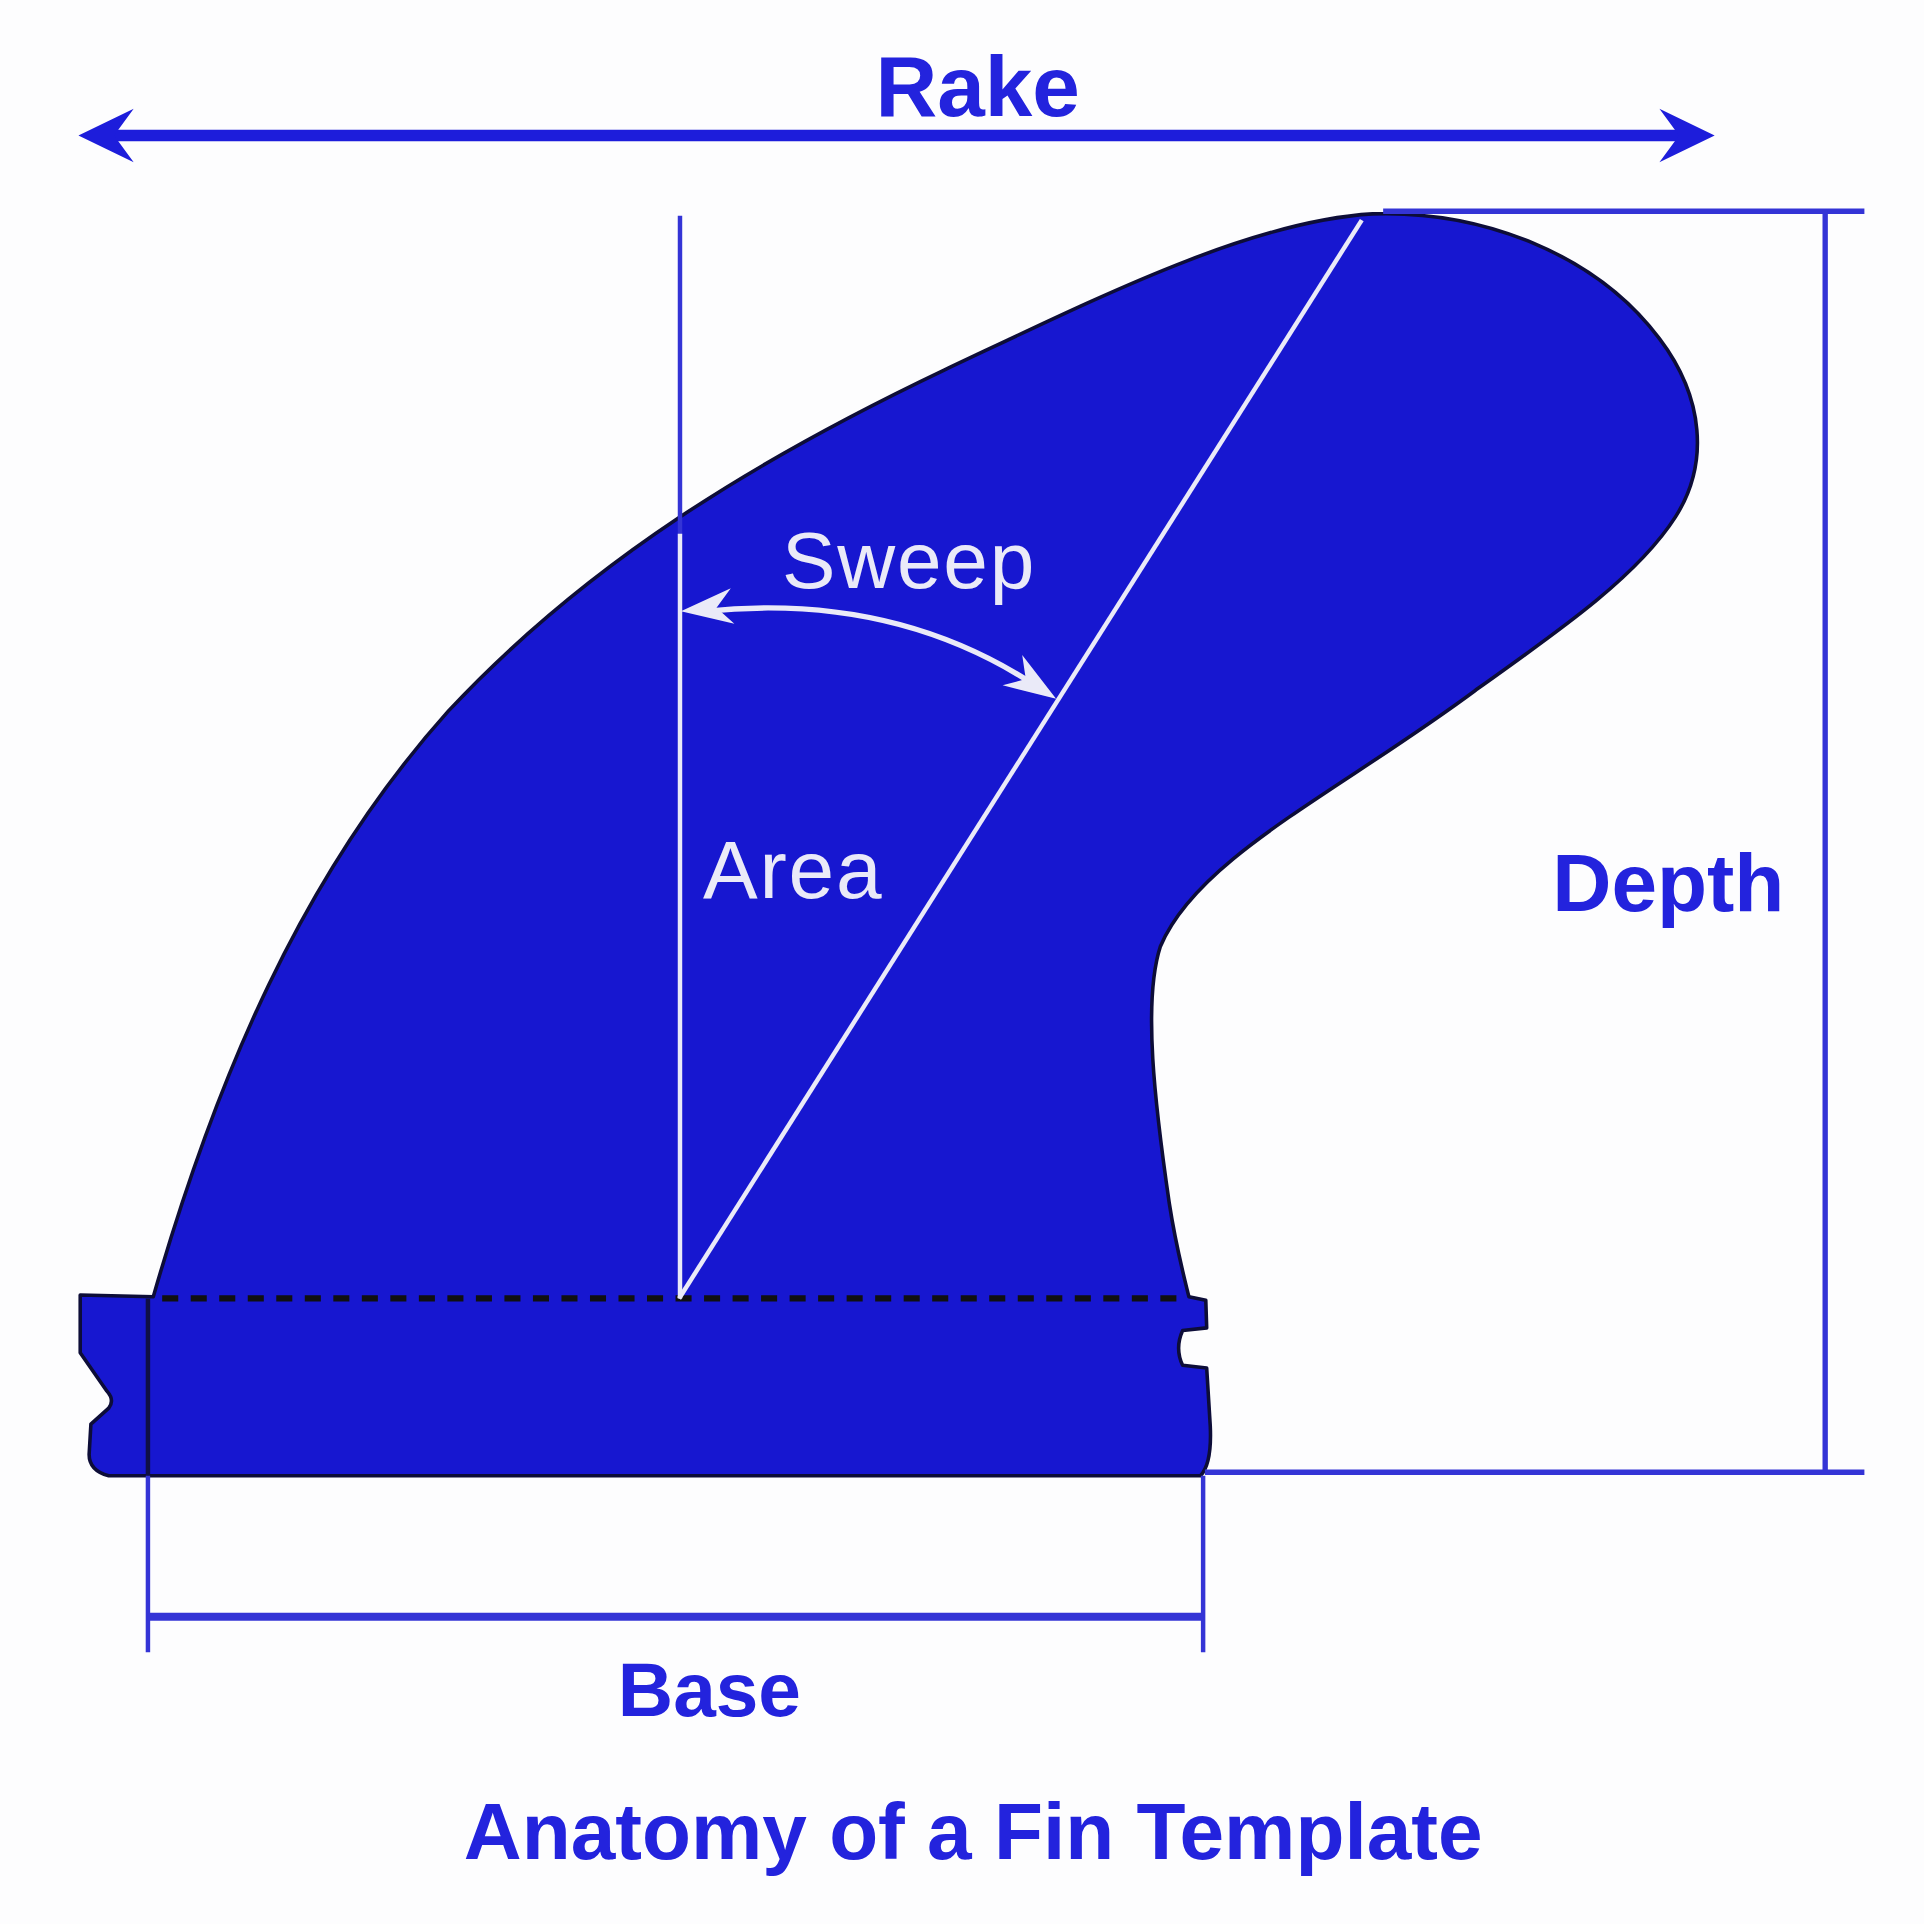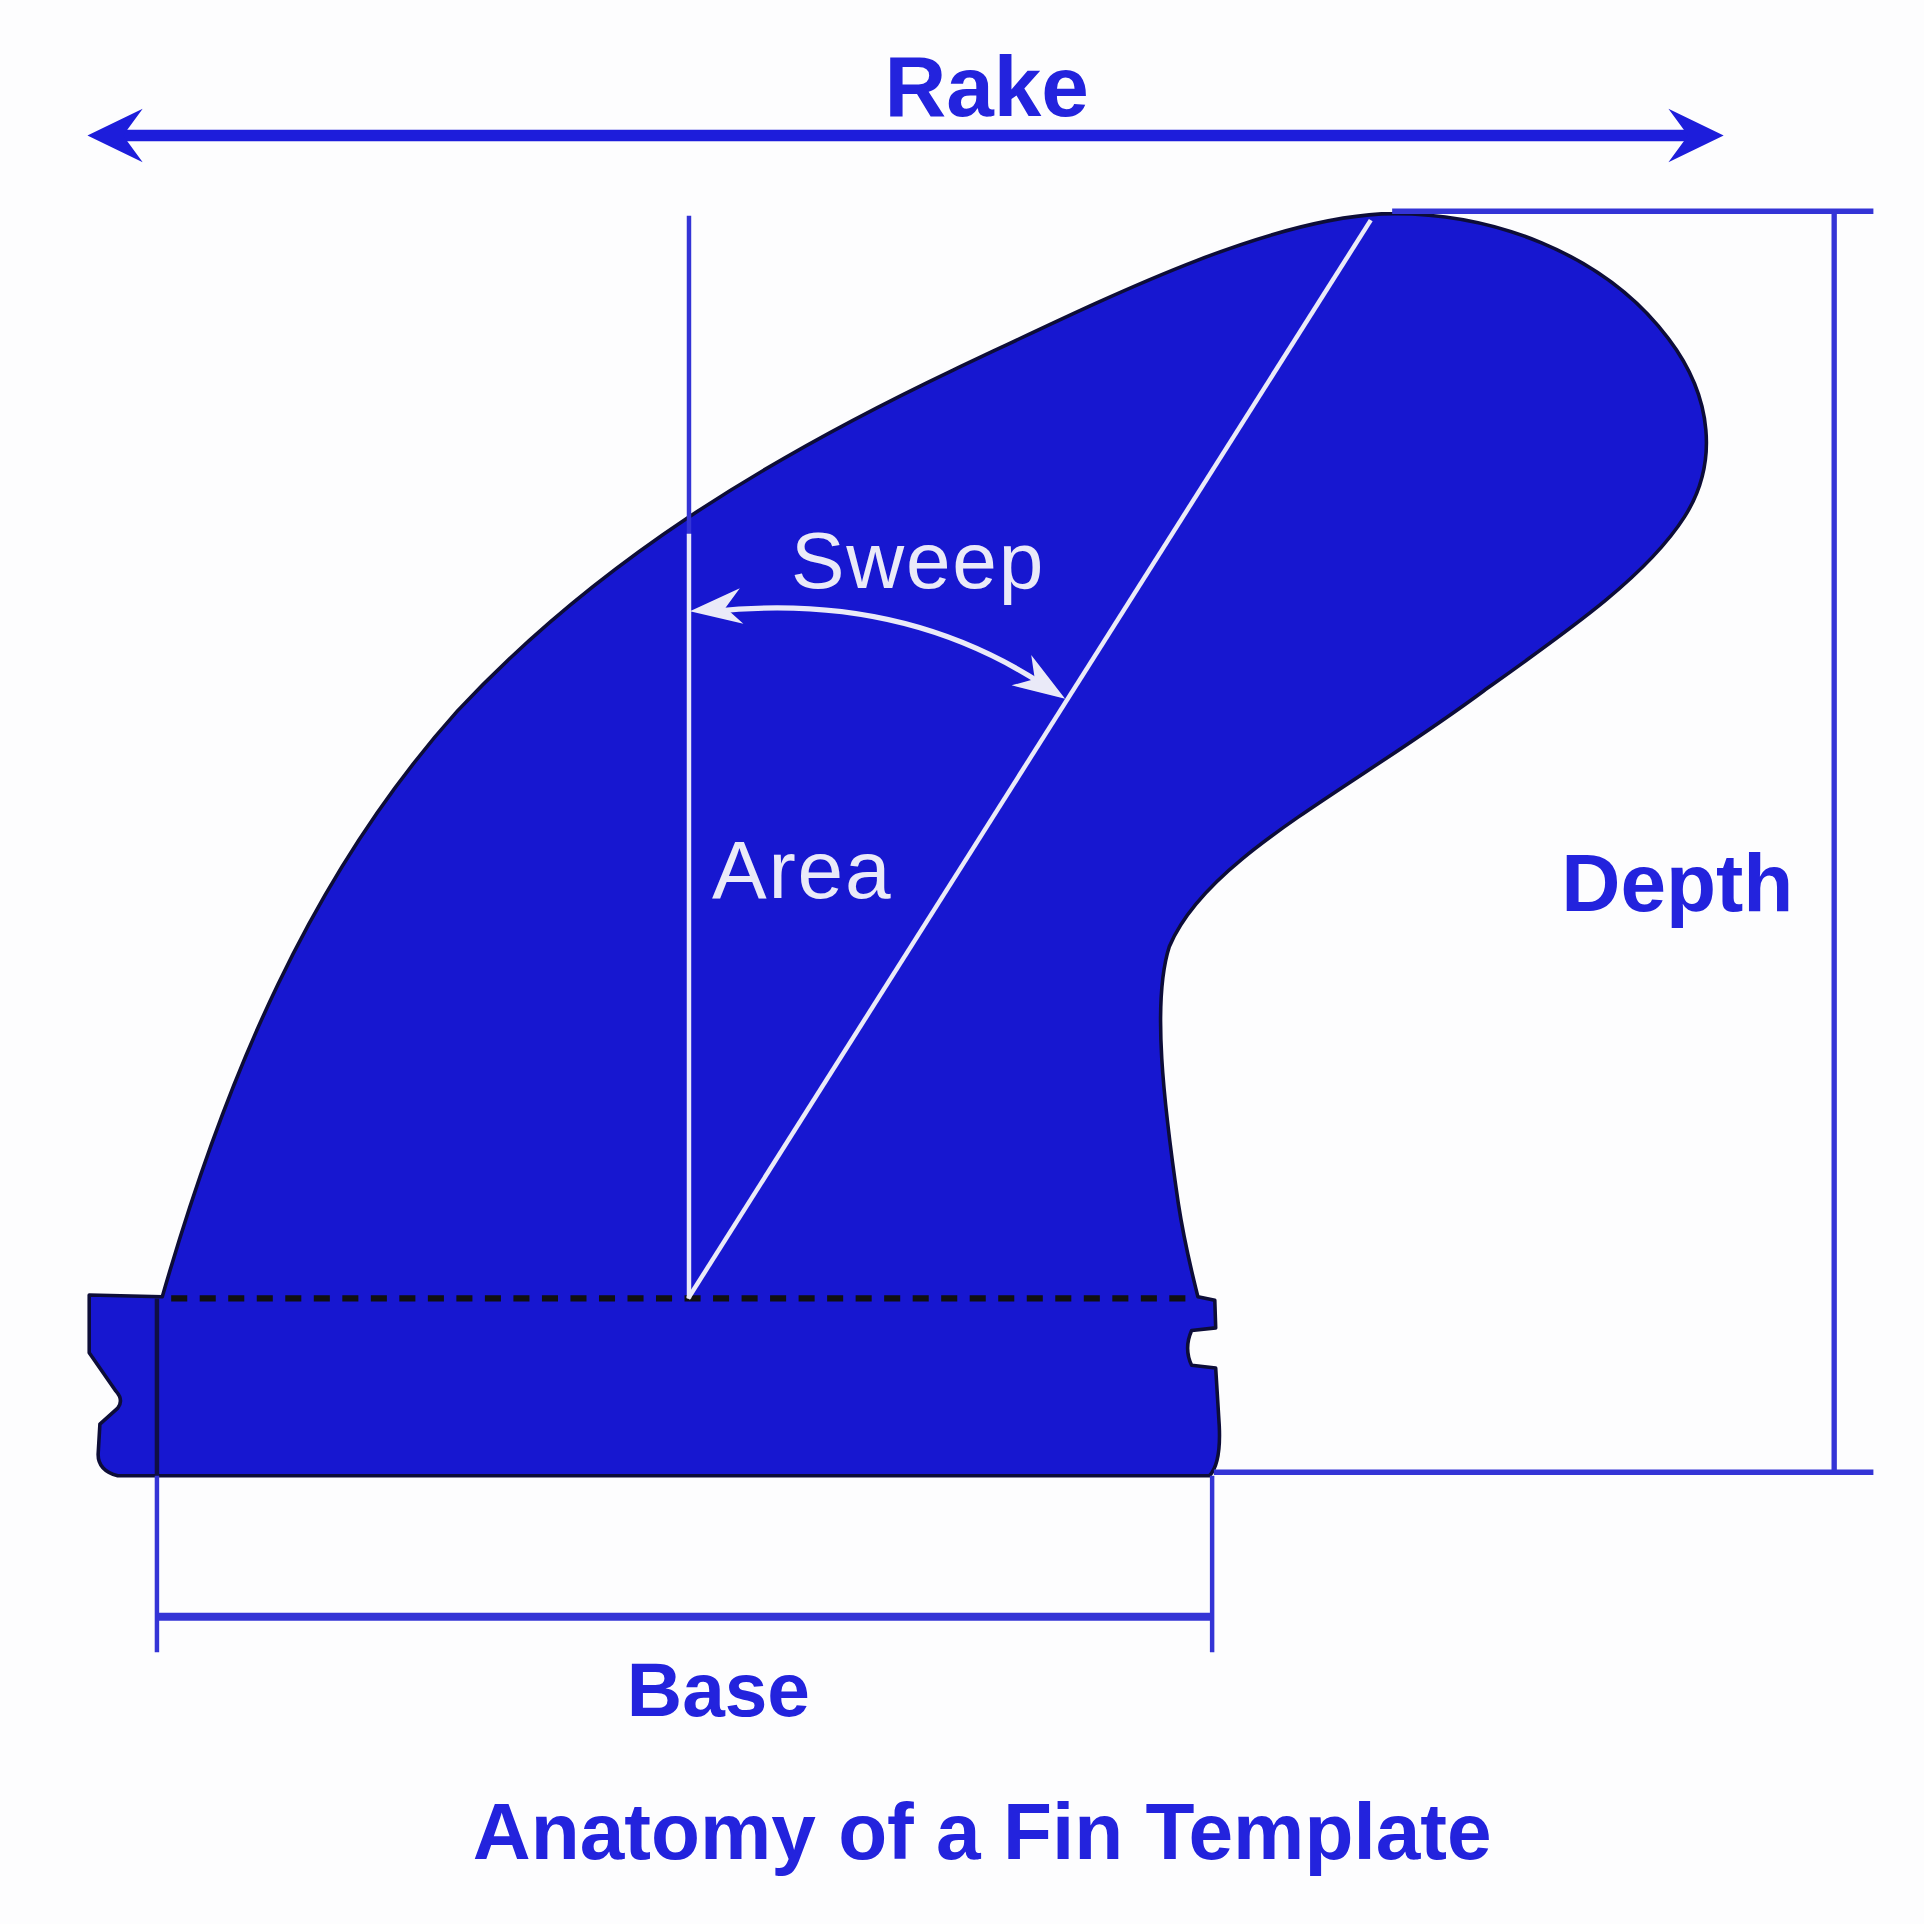--- a/index.html
+++ b/index.html
@@ -7,21 +7,20 @@
     padding: 0;
     background: var(--background, #fdfdfe);
     width: 1925px;
     height: 1925px;
     font-family: "Liberation Sans", sans-serif;
   }
   #stage {
     width: 1563px;
     height: 1925px;
     position: relative;
-    margin-left: 9px;
   }
   svg { display: block; }
 
   .fin {
     fill: var(--fin-blue, #1717d0);
     stroke: var(--outline-dark, #0d0d38);
     stroke-width: 4;
     stroke-linejoin: round;
   }
   .dash {

